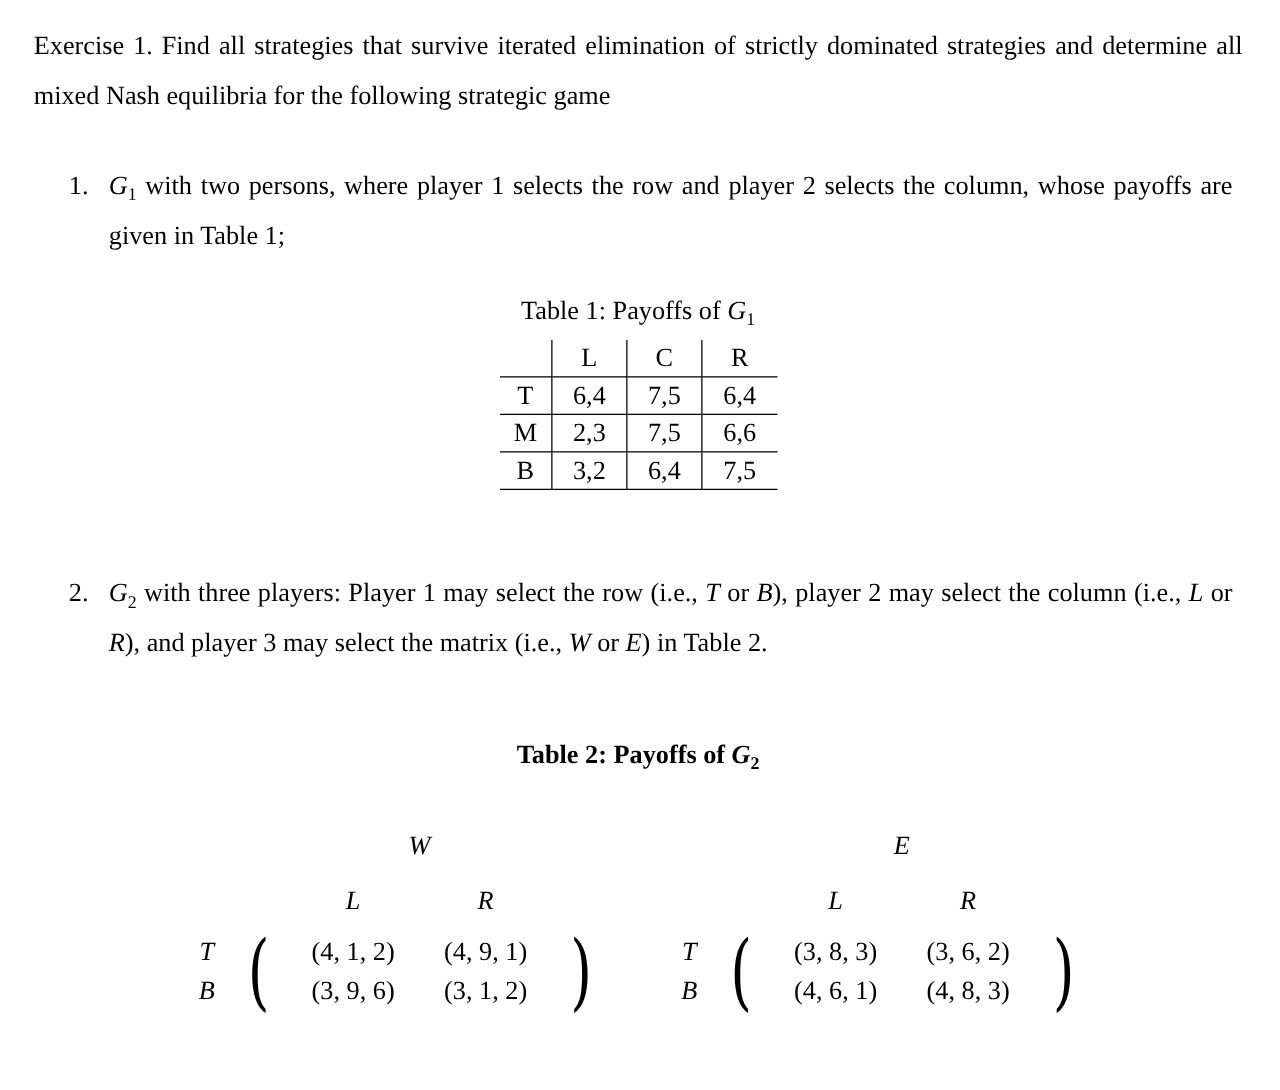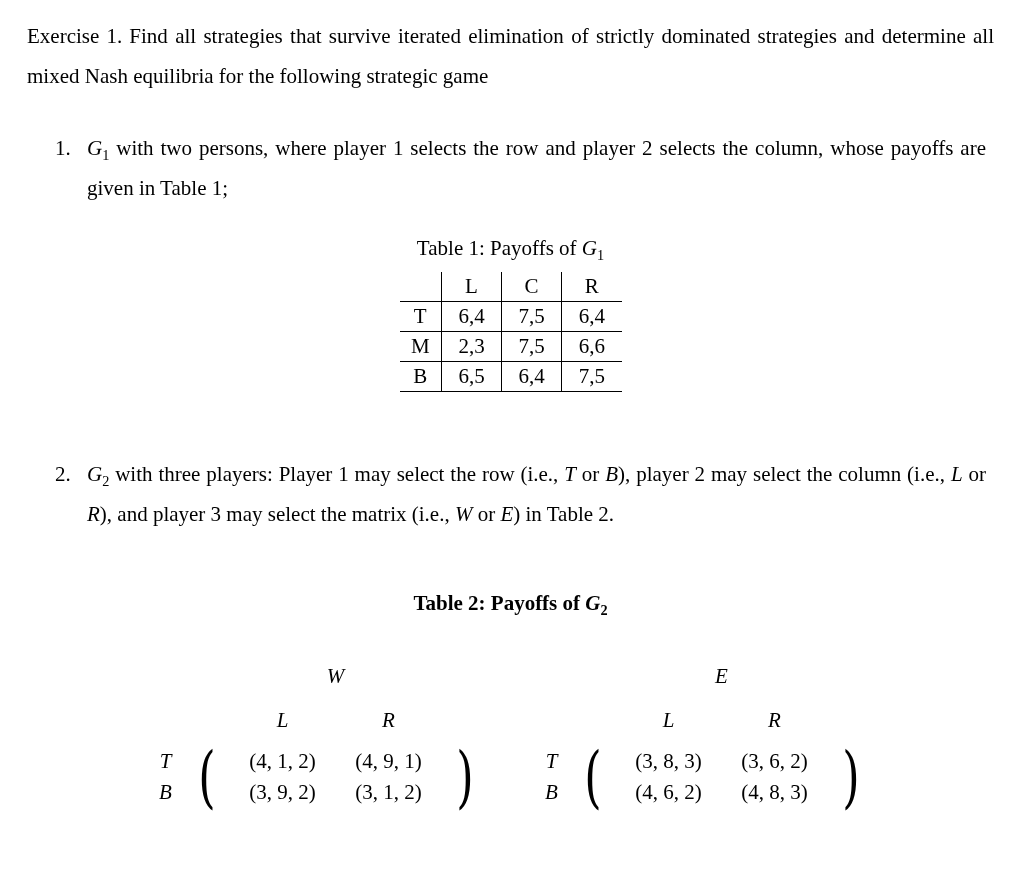--- a/index.html
+++ b/index.html
@@ -84,21 +84,21 @@
       <td>6,4</td>
     </tr>
     <tr>
       <th class="rowlab">M</th>
       <td>2,3</td>
       <td>7,5</td>
       <td>6,6</td>
     </tr>
     <tr>
       <th class="rowlab">B</th>
-      <td>6,5</td>
+      <td>3,2</td>
       <td>6,4</td>
       <td>7,5</td>
     </tr>
   </tbody>
     </table>
 
   <div class="item item-2">
     <div class="item-num">2.</div>
     <div class="item-body"><span class="mi">G</span><sub>2</sub><span> with three players: Player 1 may select the row (i.e., </span><span class="mi">T</span><span> or </span><span class="mi">B</span><span>), player 2 may select the column (i.e., </span><span class="mi">L</span><span> or </span><span class="mi">R</span><span>), and player 3 may select the matrix (i.e., </span><span class="mi">W</span><span> or </span><span class="mi">E</span><span>) in Table 2.</span></div>
   </div>
@@ -109,34 +109,34 @@
 
     <div class="matrix">
       <div class="m-label">W</div>
       <div class="m-col c3">L</div>
       <div class="m-col c4">R</div>
       <div class="m-row r3">T</div>
       <div class="m-row r4">B</div>
       <div class="paren pl">(</div>
       <div class="entry e00">(4, 1, 2)</div>
       <div class="entry e01">(4, 9, 1)</div>
-      <div class="entry e10">(3, 9, 2)</div>
+      <div class="entry e10">(3, 9, 6)</div>
       <div class="entry e11">(3, 1, 2)</div>
       <div class="paren pr">)</div>
     </div>
 
     <div class="matrix">
       <div class="m-label">E</div>
       <div class="m-col c3">L</div>
       <div class="m-col c4">R</div>
       <div class="m-row r3">T</div>
       <div class="m-row r4">B</div>
       <div class="paren pl">(</div>
       <div class="entry e00">(3, 8, 3)</div>
       <div class="entry e01">(3, 6, 2)</div>
-      <div class="entry e10">(4, 6, 2)</div>
+      <div class="entry e10">(4, 6, 1)</div>
       <div class="entry e11">(4, 8, 3)</div>
       <div class="paren pr">)</div>
     </div>
 
   </div>
 
 </div>
 
 </body></html>

